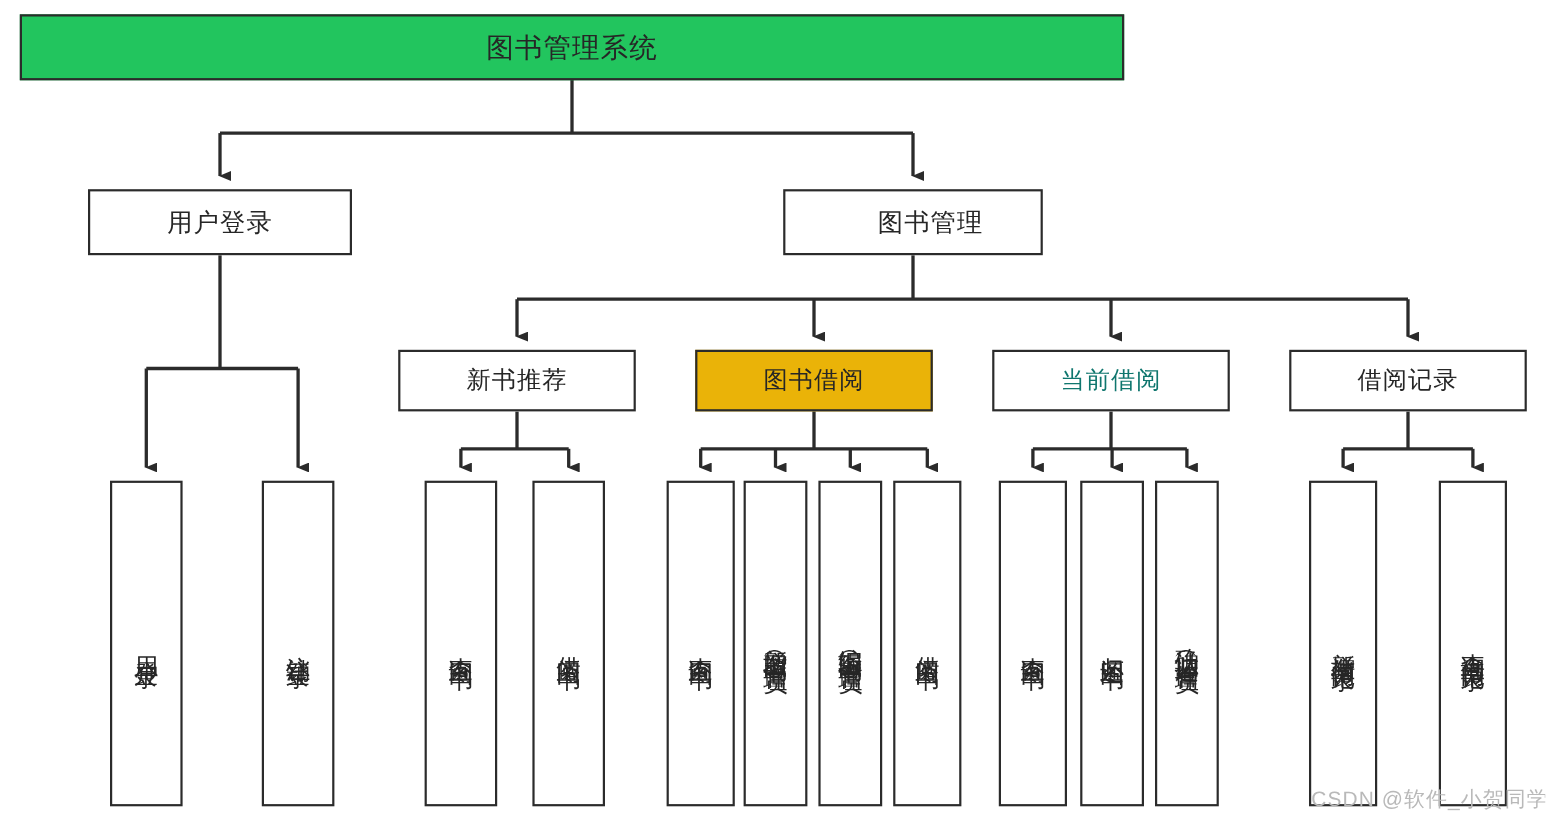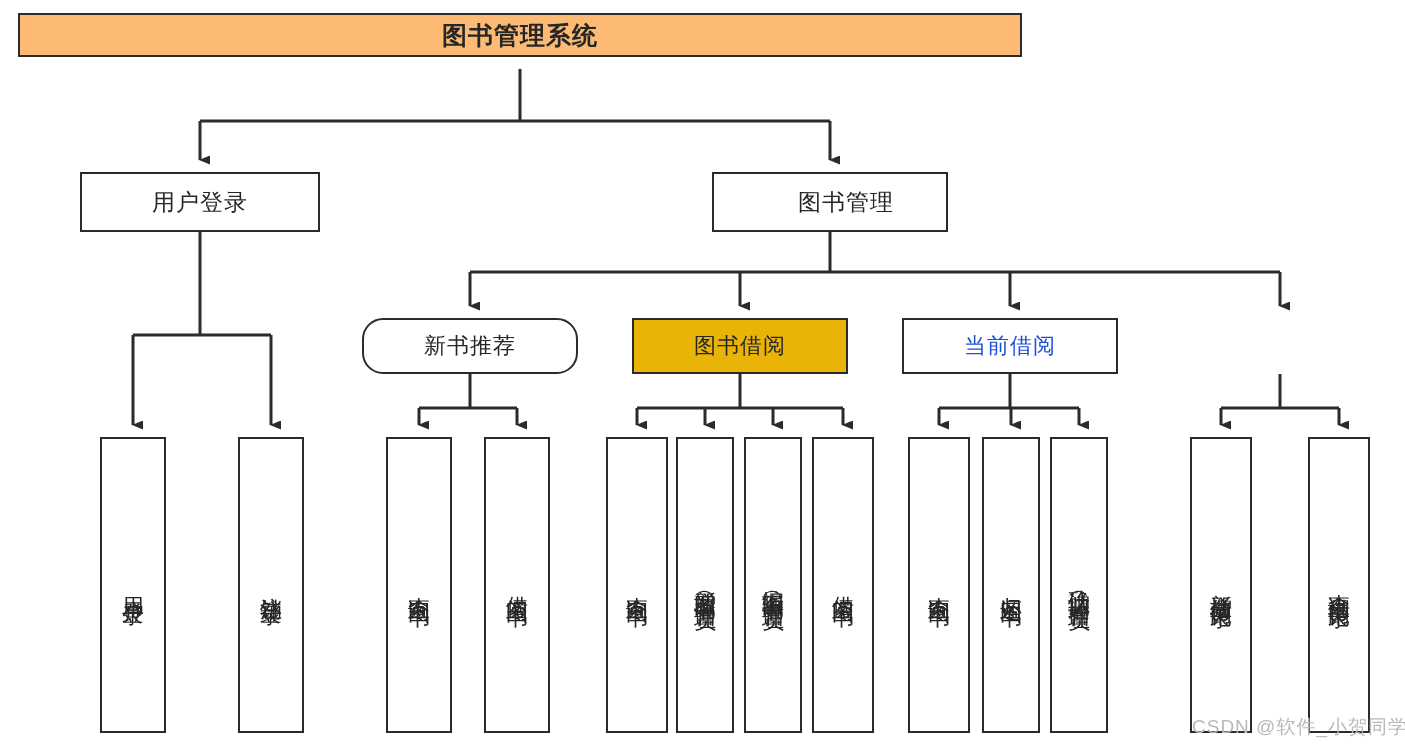--- a/index.html
+++ b/index.html
@@ -130,39 +130,42 @@
     </g>
 
     <g stroke="#2b2b2b" stroke-width="3" fill="none">
       <line x1="1280" y1="374" x2="1280" y2="408"></line>
       <line x1="1221" y1="408" x2="1339" y2="408"></line>
       <line x1="1221" y1="408" x2="1221" y2="425" marker-end="url(#arrowhead)"></line>
       <line x1="1339" y1="408" x2="1339" y2="425" marker-end="url(#arrowhead)"></line>
     </g>
   </svg>
 
-  <div class="node node-root" id="node-root" style="left: 18px; top: 13px; width: 1004px; height: 44px; border-color: rgb(43, 43, 43); background: #fdba74; color: rgb(38, 38, 38); font-weight: bold;">
+  <div class="node node-root" id="node-root" style="left: 18px; top: 13px; width: 1004px; height: 60px; border-color: rgb(43, 43, 43); background: #22c55e; color: rgb(38, 38, 38);">
     <span>图书管理系统</span>
   </div>
 
   <div class="node node-l1" id="node-l1-0" style="left: 80px; top: 172px; width: 240px; height: 60px; border-color: rgb(43, 43, 43); background: rgb(255, 255, 255); color: rgb(38, 38, 38);">
     <span>用户登录</span>
   </div>
   <div class="node node-l1" id="node-l1-1" style="left: 712px; top: 172px; width: 236px; height: 60px; border-color: rgb(43, 43, 43); background: rgb(255, 255, 255); color: rgb(38, 38, 38); padding-left: 32px;">
     <span>图书管理</span>
   </div>
 
-  <div class="node node-l2" id="node-l2-0" style="left: 362px; top: 318px; width: 216px; height: 56px; border-color: rgb(43, 43, 43); background: rgb(255, 255, 255); color: rgb(38, 38, 38); border-radius: 21px;">
+  <div class="node node-l2" id="node-l2-0" style="left: 362px; top: 318px; width: 216px; height: 56px; border-color: rgb(43, 43, 43); background: rgb(255, 255, 255); color: rgb(38, 38, 38);">
     <span>新书推荐</span>
   </div>
   <div class="node node-l2" id="node-l2-1" style="left: 632px; top: 318px; width: 216px; height: 56px; border-color: rgb(43, 43, 43); background: #eab308; color: rgb(38, 38, 38);">
     <span>图书借阅</span>
   </div>
-  <div class="node node-l2" id="node-l2-2" style="left: 902px; top: 318px; width: 216px; height: 56px; border-color: rgb(43, 43, 43); background: rgb(255, 255, 255); color: #1d4ed8;">
+  <div class="node node-l2" id="node-l2-2" style="left: 902px; top: 318px; width: 216px; height: 56px; border-color: rgb(43, 43, 43); background: rgb(255, 255, 255); color: #0f766e;">
     <span>当前借阅</span>
+  </div>
+  <div class="node node-l2" id="node-l2-3" style="left: 1172px; top: 318px; width: 216px; height: 56px; border-color: rgb(43, 43, 43); background: rgb(255, 255, 255); color: rgb(38, 38, 38);">
+    <span>借阅记录</span>
   </div>
 
   <div class="node node-leaf" id="node-leaf-0" style="left: 100px; top: 437px; width: 66px; height: 296px; border-color: rgb(43, 43, 43); background: rgb(255, 255, 255); color: rgb(38, 38, 38);">
     <span class="vert-text">用户登录</span>
   </div>
   <div class="node node-leaf" id="node-leaf-1" style="left: 238px; top: 437px; width: 66px; height: 296px; border-color: rgb(43, 43, 43); background: rgb(255, 255, 255); color: rgb(38, 38, 38);">
     <span class="vert-text">注销登录</span>
   </div>
   <div class="node node-leaf" id="node-leaf-2" style="left: 386px; top: 437px; width: 66px; height: 296px; border-color: rgb(43, 43, 43); background: rgb(255, 255, 255); color: rgb(38, 38, 38);">
     <span class="vert-text">查询图书</span>

